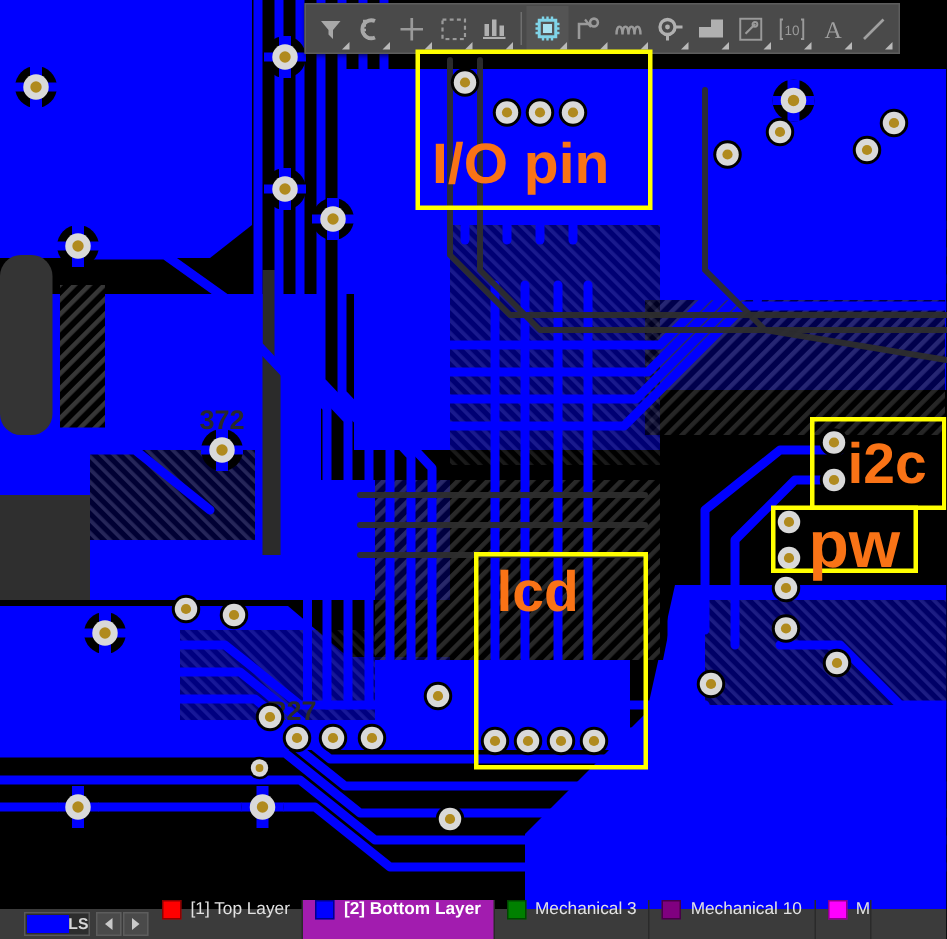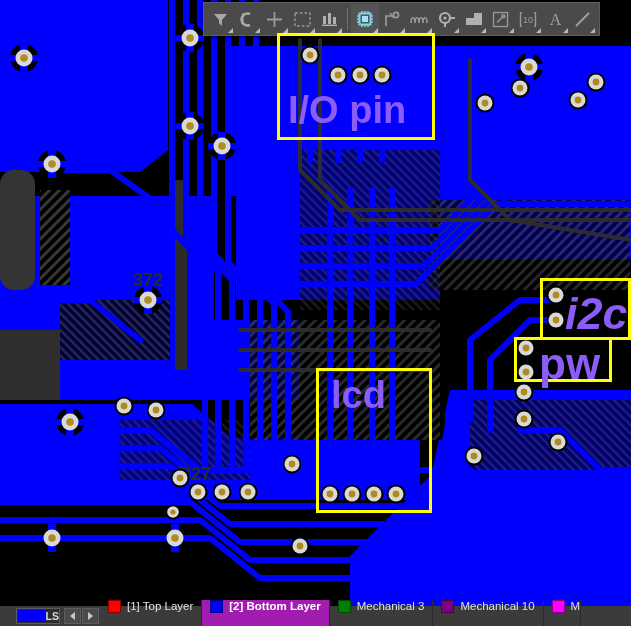--- a/index.html
+++ b/index.html
@@ -18,21 +18,21 @@
     justify-content:center;cursor:default;}
   .tbtn svg{display:block;}
   .tbtn.sep{width:9px;}
   .tbtn.sep::after{content:"";position:absolute;left:4px;top:4px;width:1px;height:22px;background:#6f6f6f;}
   .tbtn .corner{position:absolute;right:1px;bottom:1px;width:0;height:0;
     border-left:5px solid transparent;border-bottom:5px solid #b9b9b9;}
   .tbtn.active{background:#545454;}
 
   
   .anno{position:absolute;border:3px solid #ffff00;box-sizing:border-box;}
-  .anno .lbl{position:absolute;color:#8b5cf6;font-weight:bold;line-height:1;
+  .anno .lbl{position:absolute;color:#f97316;font-weight:bold;line-height:1;
     font-family:"Liberation Sans",sans-serif;white-space:nowrap;}
 
   
   #statusbar{position:absolute;left:0;bottom:0;width:631px;height:20px;
     background:#3b3b3b;display:flex;align-items:center;font-size:11.5px;color:#e6e6e6;}
   .swatchbtn{width:44px;height:16px;margin-left:16px;background:#2d2d2d;
     border:1px solid #5a5a5a;display:flex;align-items:center;box-sizing:border-box;}
   .swatchbtn .sw{width:28px;height:12px;background:#0000ff;margin-left:1px;}
   .swatchbtn .lstxt{flex:1;text-align:center;font-size:10.5px;color:#d8d8d8;font-weight:bold;}
   .navgrp{display:flex;margin-left:4px;}
@@ -352,21 +352,21 @@
         <span class="corner"></span>
       </div>
 
     </div>
 
     <div class="anno" style="left:277px;top:33px;width:158px;height:107px;">
       <span class="lbl" style="left:8px;top:55px;font-size:38px;">I/O pin</span>
     </div>
 
     <div class="anno" style="left:540px;top:278px;width:91px;height:62px;">
-      <span class="lbl" style="left:22px;top:10px;font-size:45px;font-style:italic;">i2c</span>
+      <span class="lbl" style="left:22px;top:10px;font-size:38px;">i2c</span>
     </div>
 
     <div class="anno" style="left:514px;top:337px;width:98px;height:45px;">
       <span class="lbl" style="left:22px;top:2px;font-size:44px;">pw</span>
     </div>
 
     <div class="anno" style="left:316px;top:368px;width:116px;height:145px;">
       <span class="lbl" style="left:12px;top:5px;font-size:38px;">lcd</span>
     </div>
   </div>

